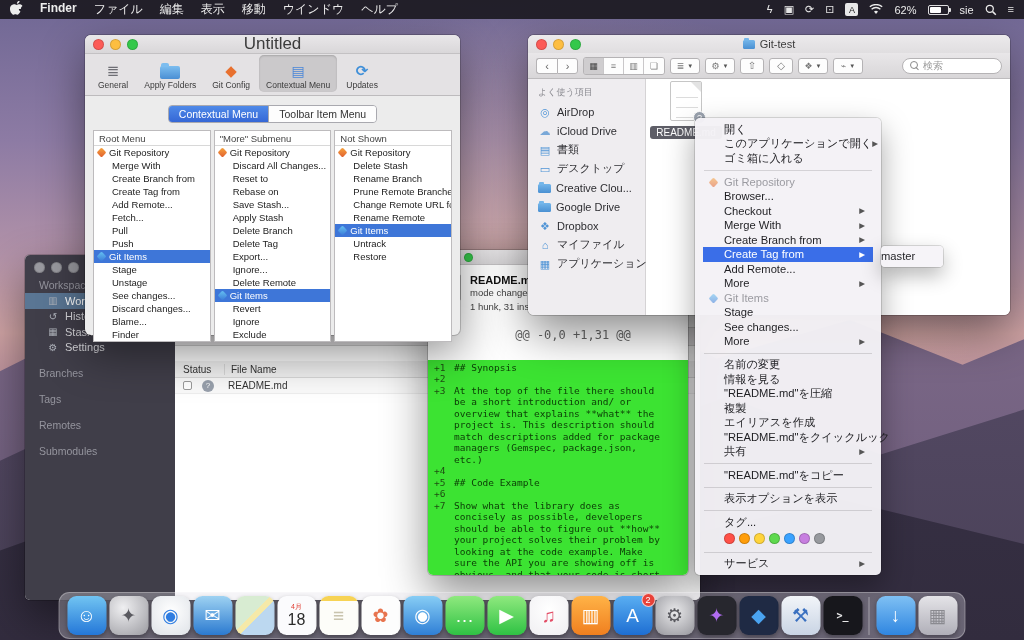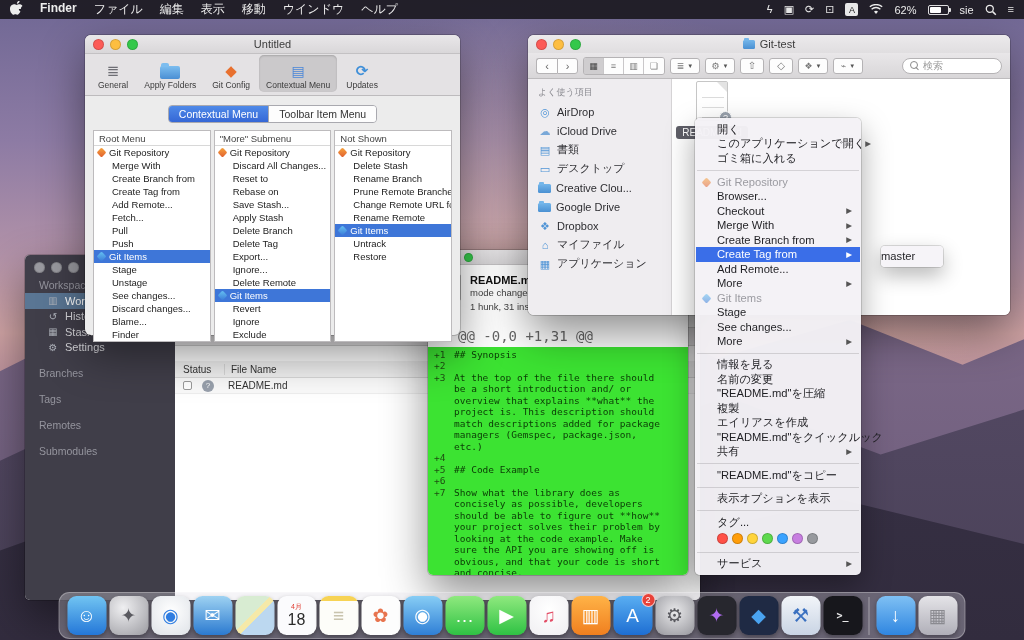--- a/index.html
+++ b/index.html
@@ -52,21 +52,21 @@
   .ft-head { height:17px; background:#f1f1f1; border-bottom:1px solid #d8d8d8; display:flex; align-items:center; }
   .ft-h-status { width:50px; padding-left:8px; border-right:1px solid #d8d8d8; }
   .ft-h-name { padding-left:6px; }
   .ft-row { height:16px; display:flex; align-items:center; background:#fafafa; border-bottom:1px solid #eee; }
   .ft-check { width:9px; height:9px; border:1px solid #9a9a9a; border-radius:2px; background:#fff; margin-left:8px; }
   .ft-status { width:12px; height:12px; border-radius:50%; background:#98a0ac; color:#fff; font-size:8px; display:flex; align-items:center; justify-content:center; margin-left:10px; }
   .ft-name { margin-left:14px; }
 
   
   .win-prefs { left:85px; top:35px; width:375px; height:300px; z-index:3; background:#ececec; border-radius:6px; }
-  .titlebar { height:19px; background:linear-gradient(#e9e7e9,#d9d7d9); border-radius:6px 6px 0 0; border-bottom:1px solid #c3c1c3; position:relative; display:flex; align-items:center; justify-content:center; font-size:11px; color:#3c3c3c; }
+  .titlebar { height:19px; background:linear-gradient(#e9e7e9,#d9d7d9); border-radius:6px 6px 0 0; border-bottom:1px solid #c3c1c3; position:relative; display:flex; align-items:center; justify-content:center; font-size:17px; color:#3c3c3c; }
   .titlebar .tl { position:absolute; left:8px; top:4px; }
   .prefs-toolbar { height:42px; background:#e4e2e4; border-bottom:1px solid #bdbbbd; display:flex; align-items:flex-end; padding:2px 6px 3px; gap:2px; }
   .tb-item { padding:2px 7px; height:37px; display:flex; flex-direction:column; align-items:center; justify-content:flex-end; gap:1px; border-radius:5px; font-size:8.5px; color:#3a3a3a; white-space:nowrap; }
   .tb-item.selected { background:#cbc9cb; box-shadow:inset 0 1px 2px rgba(0,0,0,0.18); }
   .tb-ic { height:17px; display:flex; align-items:center; justify-content:center; }
   .ic-sliders::before { content:"≣"; color:#6e6e74; font-size:15px; }
   .ic-git::before { content:"◆"; color:#e8702e; font-size:15px; }
   .ic-menu::before { content:"▤"; color:#4a86d8; font-size:14px; }
   .ic-updates::before { content:"⟳"; color:#3f8fd8; font-size:15px; font-weight:bold; }
   .tb-ic.ic-folder { width:20px; height:13px; background:linear-gradient(#7cbdef,#4a8fd4); border-radius:2px; position:relative; margin-top:3px; }
@@ -102,21 +102,21 @@
   .vs:last-child { border-right:none; }
   .vs.selected { background:#cfcdcf; color:#444; }
   .popup { height:16px; min-width:30px; border:1px solid #b5b3b5; border-radius:3px; background:#fdfdfd; display:flex; align-items:center; justify-content:center; gap:3px; font-size:9px; color:#777; padding:0 3px; }
   .popup .caret { font-size:6px; color:#555; }
   .toolbtn { height:16px; width:24px; border:1px solid #b5b3b5; border-radius:3px; background:#fdfdfd; color:#777; font-size:10px; display:flex; align-items:center; justify-content:center; }
   .searchbox { margin-left:auto; width:100px; height:16px; border:1px solid #b5b3b5; border-radius:9px; background:#fff; display:flex; align-items:center; gap:4px; padding:0 7px; color:#999; font-size:10px; }
   .mag { width:9px; height:9px; position:relative; flex:none; }
   .mag::before { content:""; position:absolute; width:6px; height:6px; border:1.2px solid #8a8a8a; border-radius:50%; left:0; top:0; }
   .mag::after { content:""; position:absolute; width:4px; height:1.2px; background:#8a8a8a; transform:rotate(45deg); left:5px; top:7px; }
   .f-body { display:flex; height:calc(100% - 44px); }
-  .f-sidebar { width:144px; background:rgba(238,236,240,0.97); border-right:1px solid #d5d3d5; }
+  .f-sidebar { width:118px; background:rgba(238,236,240,0.97); border-right:1px solid #d5d3d5; }
   .fs-head { font-size:9px; color:#8a8a90; padding:7px 0 3px 10px; }
   .fs-item { height:19px; display:flex; align-items:center; gap:5px; padding-left:10px; font-size:11px; color:#2e2e32; white-space:nowrap; }
   .fs-ic { width:14px; height:12px; font-size:11px; line-height:12px; color:#4f94d6; text-align:center; flex:none; }
   .ic-airdrop::before { content:"◎"; }
   .ic-cloud::before { content:"☁"; color:#79a8d8; }
   .ic-documents::before { content:"▤"; }
   .ic-desktop::before { content:"▭"; }
   .ic-dropbox::before { content:"❖"; }
   .ic-home::before { content:"⌂"; }
   .ic-applications::before { content:"▦"; }
@@ -134,29 +134,29 @@
   .win-diff { left:428px; top:250px; width:260px; height:325px; z-index:2; background:#fff; overflow:hidden; }
   .d-titlebar { height:15px; background:linear-gradient(#e7e5e7,#d7d5d7); border-bottom:1px solid #c3c1c3; border-radius:5px 5px 0 0; position:relative; }
   .d-titlebar .tl { position:absolute; left:6px; top:3px; }
   .d-titlebar .tl i { width:9px; height:9px; }
   .d-header { display:flex; gap:9px; padding:9px 12px 4px; }
   .d-doc { width:21px; height:27px; background:#fff; border:1px solid #bbb; border-radius:2px; position:relative; flex:none;
     background-image:repeating-linear-gradient(180deg, transparent 0 5px, #e2e2e2 5px 6px); background-size:13px 100%; background-position:4px 5px; background-repeat:no-repeat; }
   .d-doc::before { content:""; position:absolute; top:0; right:0; border:4px solid #e3e3e3; border-bottom-color:transparent; border-left-color:transparent; }
   .d-title { font-size:11px; font-weight:bold; color:#111; }
   .d-meta { font-size:9.5px; color:#444; line-height:1.5; }
-  .d-hunk { font-family:"DejaVu Sans Mono",monospace; font-size:14px; color:#666; padding:9px 0 3px 30px; }
+  .d-hunk { font-family:"DejaVu Sans Mono",monospace; font-size:12px; color:#666; padding:9px 0 18px 30px;text-align:center; }
   .d-green { background:#3ce332; font-family:"DejaVu Sans Mono",monospace; font-size:9.5px; color:#0b3b06; padding:2px 0 4px; }
   .diff-line { display:flex; line-height:11.5px; }
   .diff-num { width:26px; flex:none; padding-left:6px; color:#1e4d12; }
   .diff-text { flex:1; padding-right:18px; word-break:break-word; white-space:pre-wrap; min-height:11.5px; }
 
   
-  .ctx { position:absolute; left:695px; top:118px; width:166px; z-index:10;
-    background:rgba(244,242,246,0.97); border-radius:5px; padding:4px 1px;
+  .ctx { position:absolute; left:695px; top:118px; width:186px; z-index:10;
+    background:rgba(244,242,246,0.97); border-radius:5px; padding:4px 8px;
     box-shadow:0 12px 30px rgba(0,0,0,0.35), 0 0 0 1px rgba(0,0,0,0.13);
     font-size:11.2px; color:#1e1e22; }
   .cm-item { height:14.5px; display:flex; align-items:center; padding:0 8px 0 21px; position:relative; white-space:nowrap; }
   .cm-item .cm-ic { position:absolute; left:7px; top:4px; width:7px; height:7px; }
   .cm-item.disabled { color:#9b9ba1; }
   .cm-item.disabled .cm-ic { opacity:.55; }
   .cm-item.selected { background:#3a6ee8; color:#fff; }
   .cm-arrow { margin-left:auto; font-size:7.5px; color:#555; }
   .cm-item.selected .cm-arrow { color:#fff; }
   .cm-sep { height:1px; background:rgba(0,0,0,0.13); margin:4px 1px; }
@@ -659,26 +659,26 @@
 
   </div>
       <div class="cm-item">
 
     <span class="cm-label">More</span>
     <span class="cm-arrow">▶</span>
   </div>
       <div class="cm-sep"></div>
       <div class="cm-item">
 
+    <span class="cm-label">名前の変更</span>
+
+  </div>
+      <div class="cm-item">
+
     <span class="cm-label">情報を見る</span>
-
-  </div>
-      <div class="cm-item">
-
-    <span class="cm-label">名前の変更</span>
 
   </div>
       <div class="cm-item">
 
     <span class="cm-label">"README.md"を圧縮</span>
 
   </div>
       <div class="cm-item">
 
     <span class="cm-label">複製</span>

